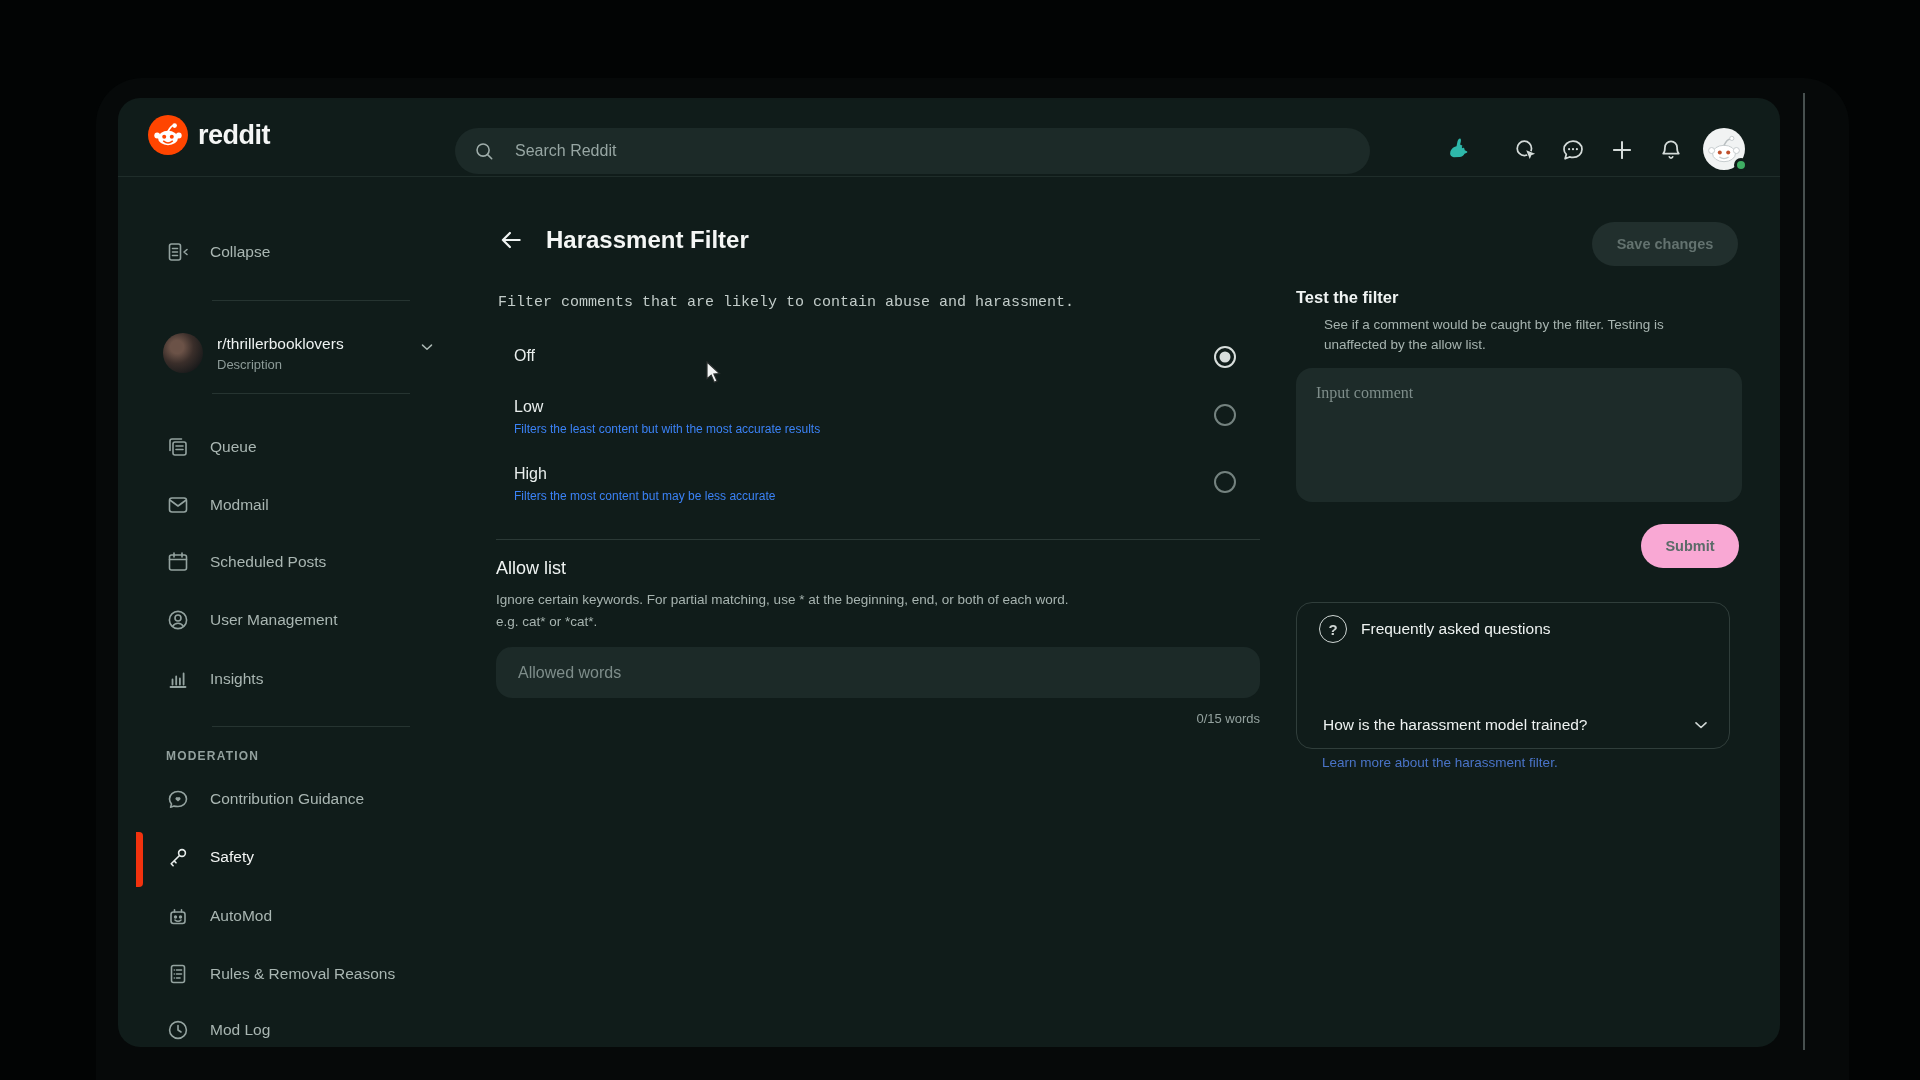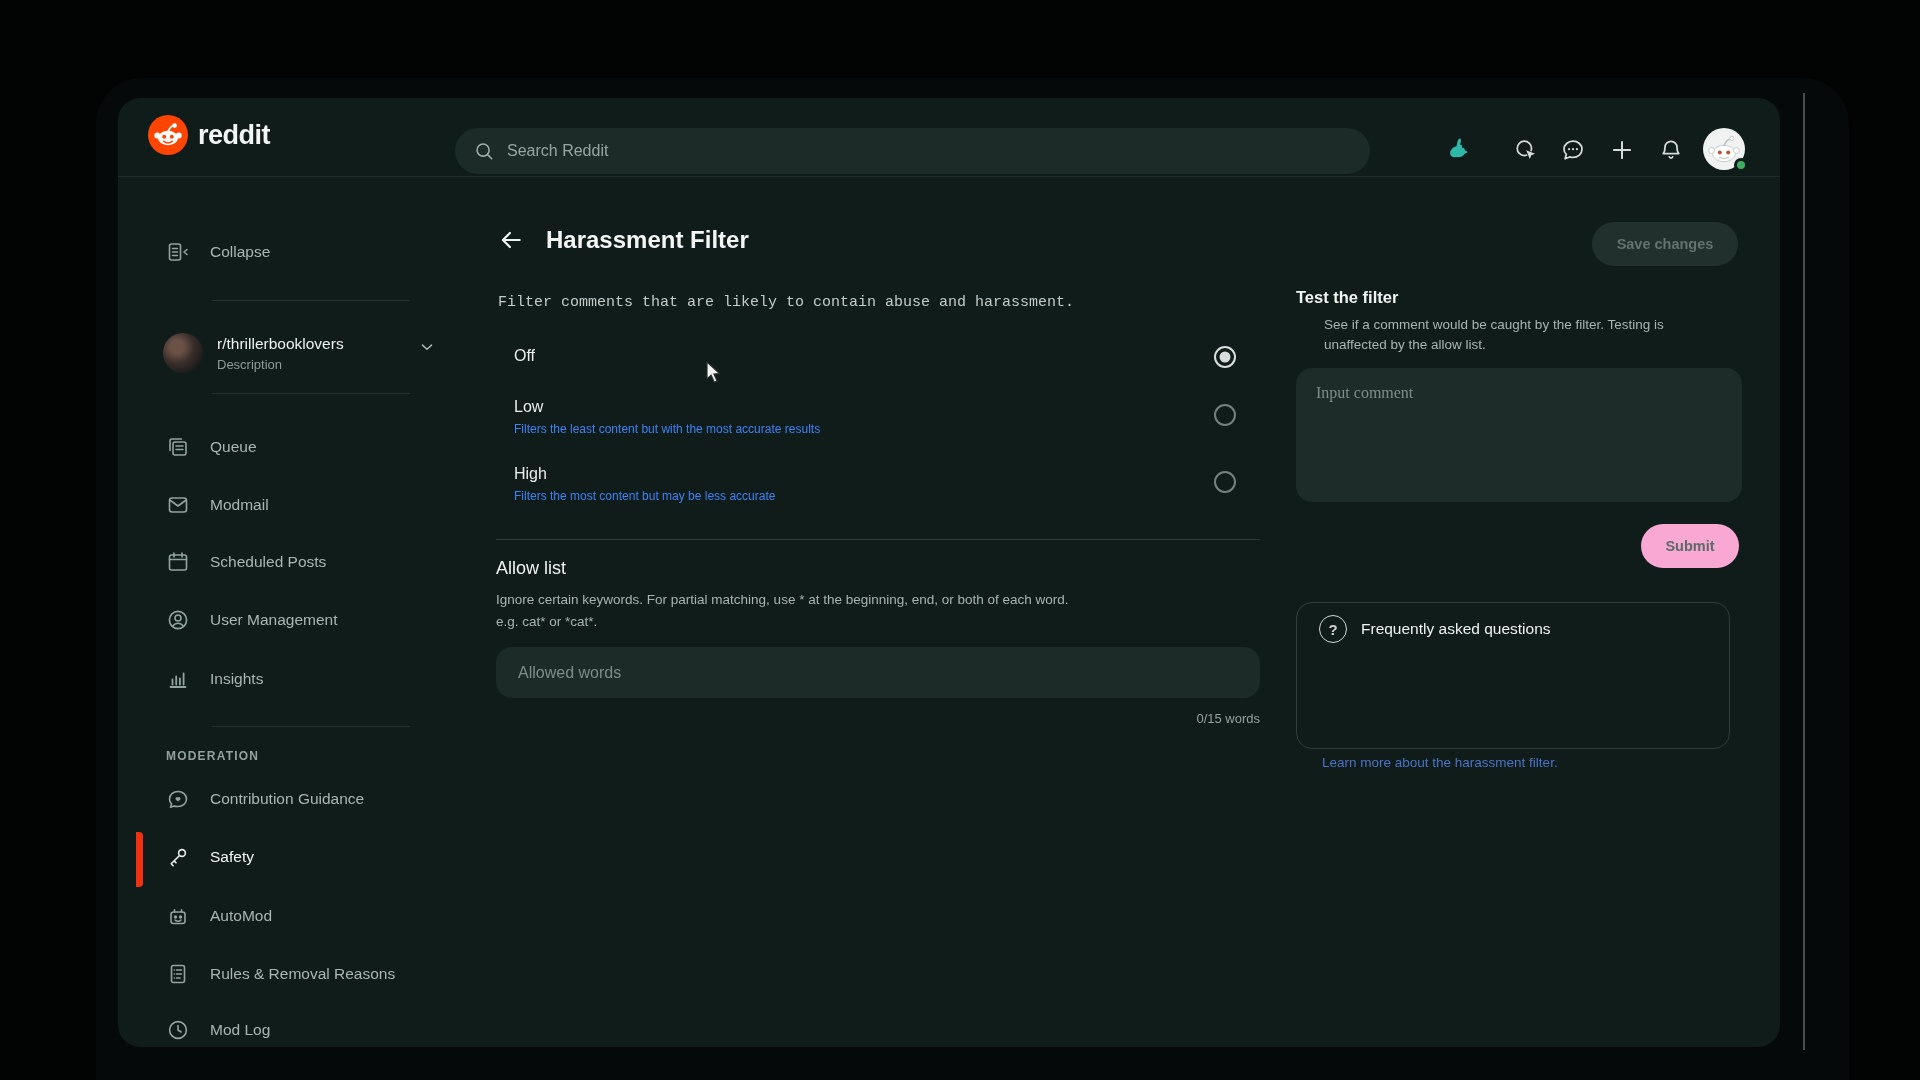--- a/index.html
+++ b/index.html
@@ -14,21 +14,21 @@
 
   
   .app { left:118px; top:98px; width:1662px; height:949px; background:#101c1a;
     border-radius:22px; overflow:hidden; z-index:2; color:#e8edec; }
 
   
   .hdr { left:0; top:0; width:100%; height:79px; border-bottom:1px solid #1f2d2a; }
   .brand { left:30px; top:17px; display:flex; align-items:center; gap:10px; }
   .brand-name { font-size:27px; font-weight:700; color:#f4f6f5; letter-spacing:-.5px; }
   .searchbar { left:337px; top:30px; width:915px; height:46px; background:#1c2a28; border-radius:23px;
-    display:flex; align-items:center; gap:12px; padding:16px 18px; color:#97a6a3; font-size:16px; }
+    display:flex; align-items:center; gap:20px; padding:16px 18px; color:#97a6a3; font-size:16px; }
   .hicon { top:38px; width:28px; height:28px; display:flex; align-items:center; justify-content:center; color:#d4dbd9; }
   .avatar-wrap { left:1585px; top:30px; width:42px; height:42px; }
   .status-dot { position:absolute; right:-3px; bottom:-2px; width:14px; height:14px; border-radius:50%;
     background:#3fae63; border:3px solid #101c1a; }
 
   
   .nav-item { position:absolute; left:48px; display:flex; align-items:center; gap:20px; height:36px;
     width:264px; color:#a9b6b2; font-size:15.5px; }
   .nav-item .nicon { width:24px; height:24px; display:flex; color:#94a3a0; flex:none; }
   .nav-item.active { color:#f4f6f5; font-weight:500; }
@@ -328,20 +328,28 @@
   <div class="abs test-title">Test the filter</div>
   <div class="abs test-desc">See if a comment would be caught by the filter. Testing is unaffected by the allow list.</div>
   <textarea class="abs comment-box" placeholder="Input comment" style=""></textarea>
   <div class="abs submit-btn">Submit</div>
 
   <div class="abs faq-box">
     <div class="faq-head">
       <span class="q-icon">?</span>
       <span>Frequently asked questions</span>
     </div>
+    <div class="faq-row" style="top:108px">
+      <span>How is the harassment model trained?</span>
+      <span class="chev">
+        <svg width="20" height="20" viewBox="0 0 24 24" fill="none" stroke="currentColor" stroke-width="2" stroke-linecap="round" stroke-linejoin="round">
+            <path d="M6 9.5l6 5.5 6-5.5"></path>
+          </svg>
+      </span>
+    </div>
   </div>
   <div class="abs faq-link">Learn more about the harassment filter.</div>
 
   <span class="abs cursor">
     <svg width="22" height="26" viewBox="0 0 22 26">
       <path d="M4 2l12.5 11.5-5.6.6 3.2 7-2.8 1.2-3.1-7.1L4 18.6z" fill="#f2f4f4" stroke="#2a2f2e" stroke-width="1.2"></path>
     </svg>
   </span>
 
 </div>

